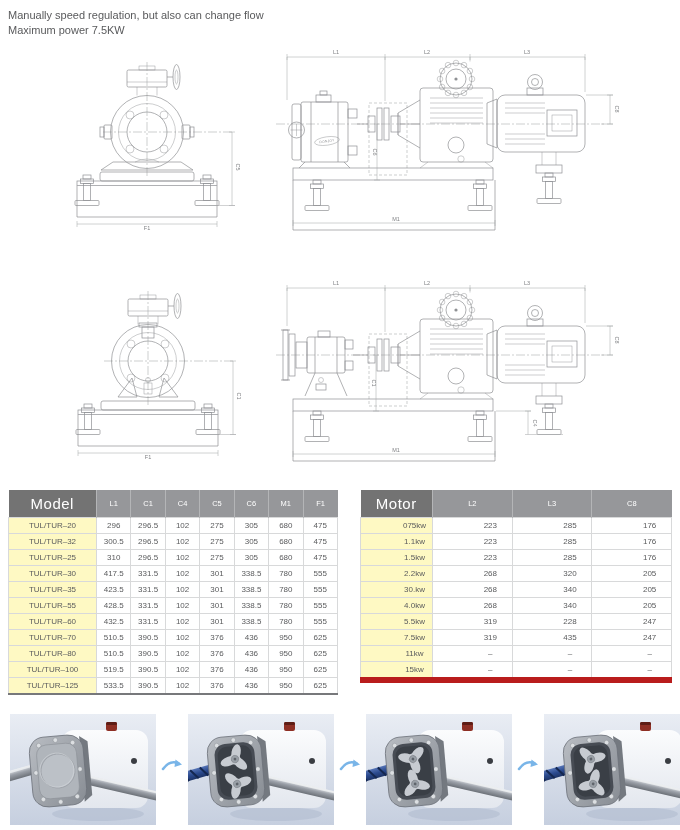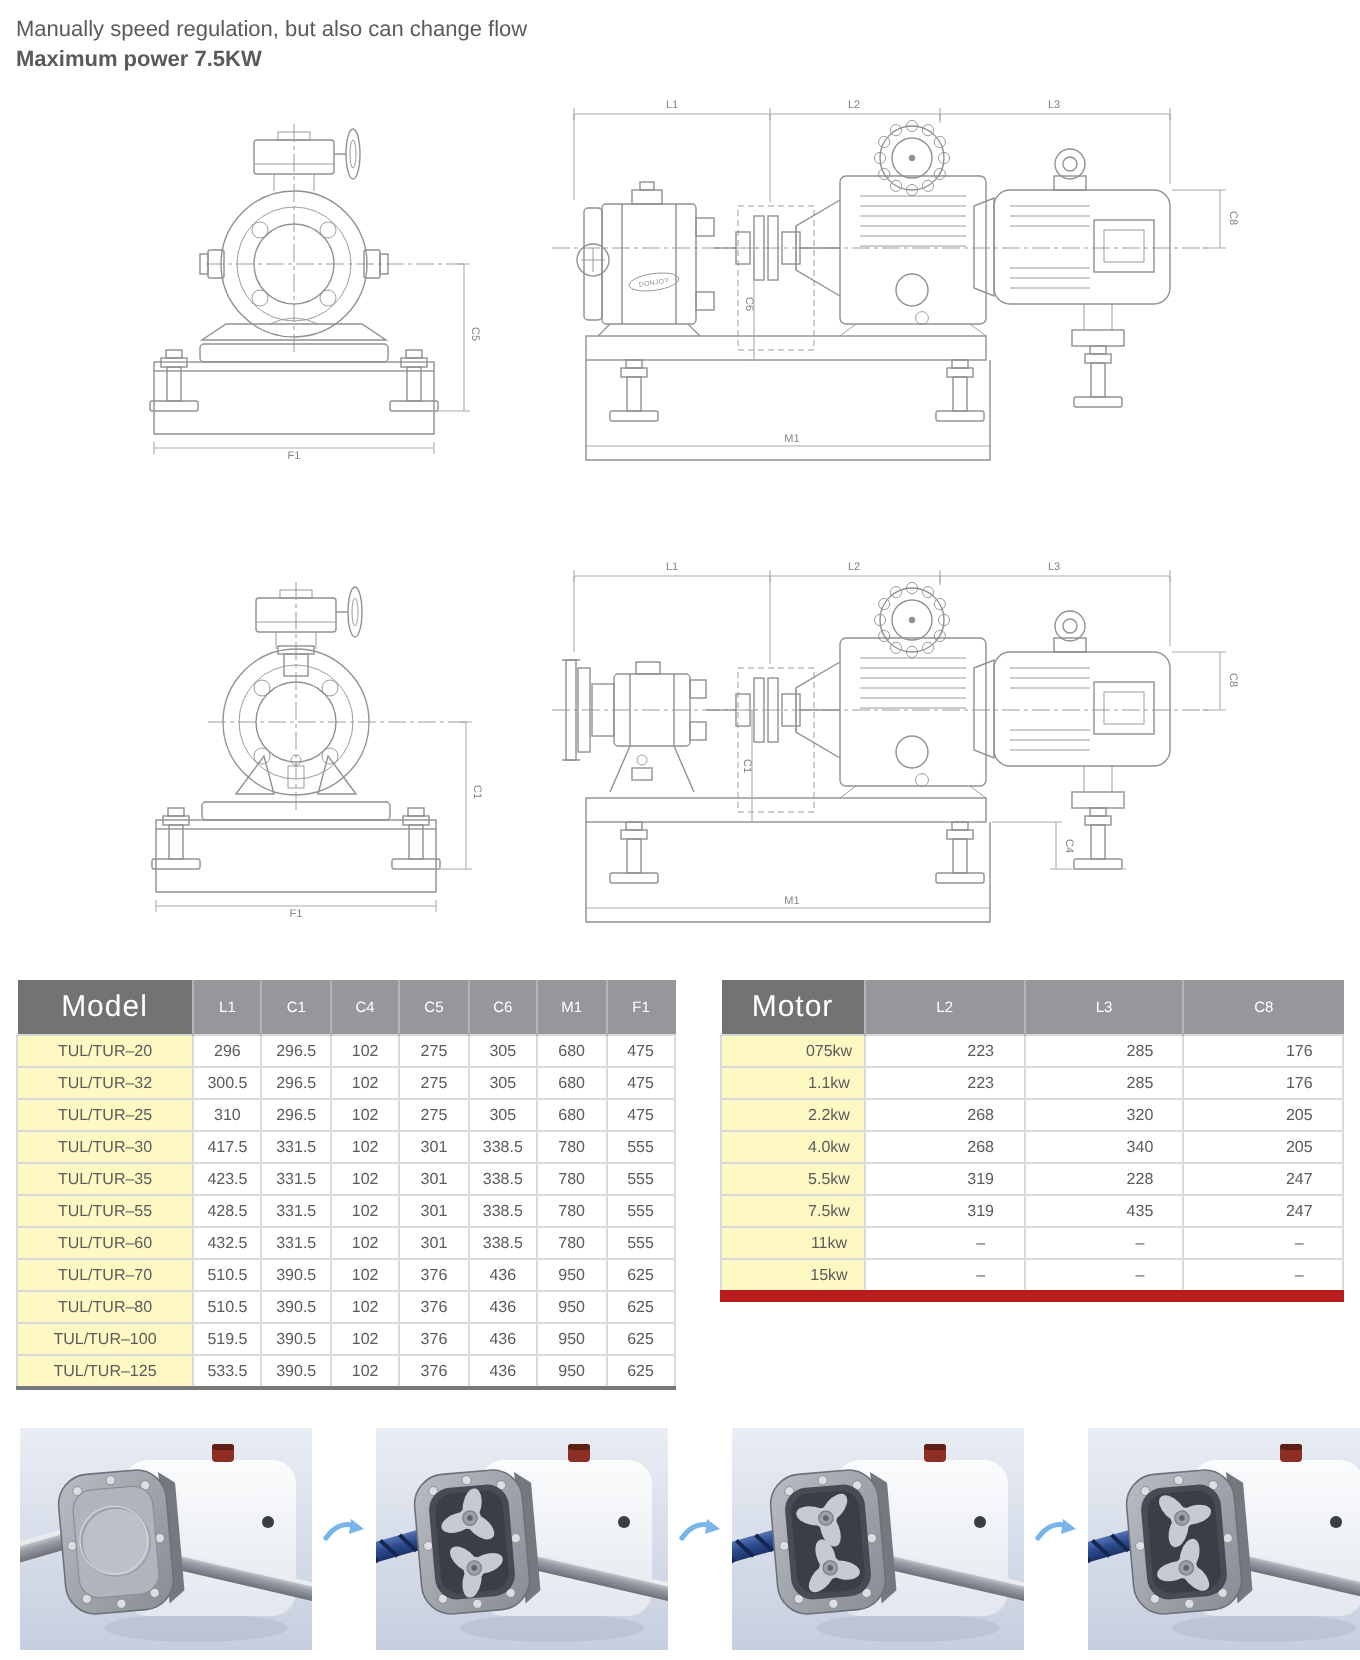--- a/index.html
+++ b/index.html
@@ -1,19 +1,19 @@
 <!DOCTYPE html>
 <html><head>
 <meta charset="utf-8">
 <style>
   html,body{margin:0;padding:0;background:#fff;}
   .page{position:relative;width:680px;height:830px;background:#fff;overflow:hidden;
         font-family:"Liberation Sans",sans-serif;color:#58595b;}
   .hdr{position:absolute;left:8px;font-size:11px;line-height:15px;color:#595a5c;}
-  #hdr1{top:8px;} #hdr2{top:23px;font-weight:bold;}
+  #hdr1{top:8px;} #hdr2{top:23px;}
   .drw{position:absolute;left:0;width:680px;height:205px;}
   #drw1{top:45px;} #drw2{top:276px;}
   table{border-collapse:collapse;table-layout:fixed;position:absolute;top:490px;background:#fff;}
   #model-table{left:8px;width:330px;border-bottom:2px solid #77787b;}
   #motor-table{left:360px;width:312px;border-bottom:6px solid #b91c1c;}
   th{background:#96979a;color:#fff;font-weight:400;font-size:7.5px;height:27px;
      border-left:1px solid #b4b5b7;padding:0;text-align:center;}
   th.th-main{background:#737373;font-size:15px;border-left:none;letter-spacing:.5px;}
   td{font-size:8px;color:#5a5b5d;text-align:center;height:15px;padding:0;
      border:1px solid #d8d9da;background:#fff;}
@@ -503,23 +503,35 @@
           <td>285</td>
           <td>176</td>
         </tr>
         <tr>
           <td class="td-rowhead">1.1kw</td>
           <td>223</td>
           <td>285</td>
           <td>176</td>
         </tr>
         <tr>
+          <td class="td-rowhead">1.5kw</td>
+          <td>223</td>
+          <td>285</td>
+          <td>176</td>
+        </tr>
+        <tr>
           <td class="td-rowhead">2.2kw</td>
           <td>268</td>
           <td>320</td>
+          <td>205</td>
+        </tr>
+        <tr>
+          <td class="td-rowhead">30.kw</td>
+          <td>268</td>
+          <td>340</td>
           <td>205</td>
         </tr>
         <tr>
           <td class="td-rowhead">4.0kw</td>
           <td>268</td>
           <td>340</td>
           <td>205</td>
         </tr>
         <tr>
           <td class="td-rowhead">5.5kw</td>

